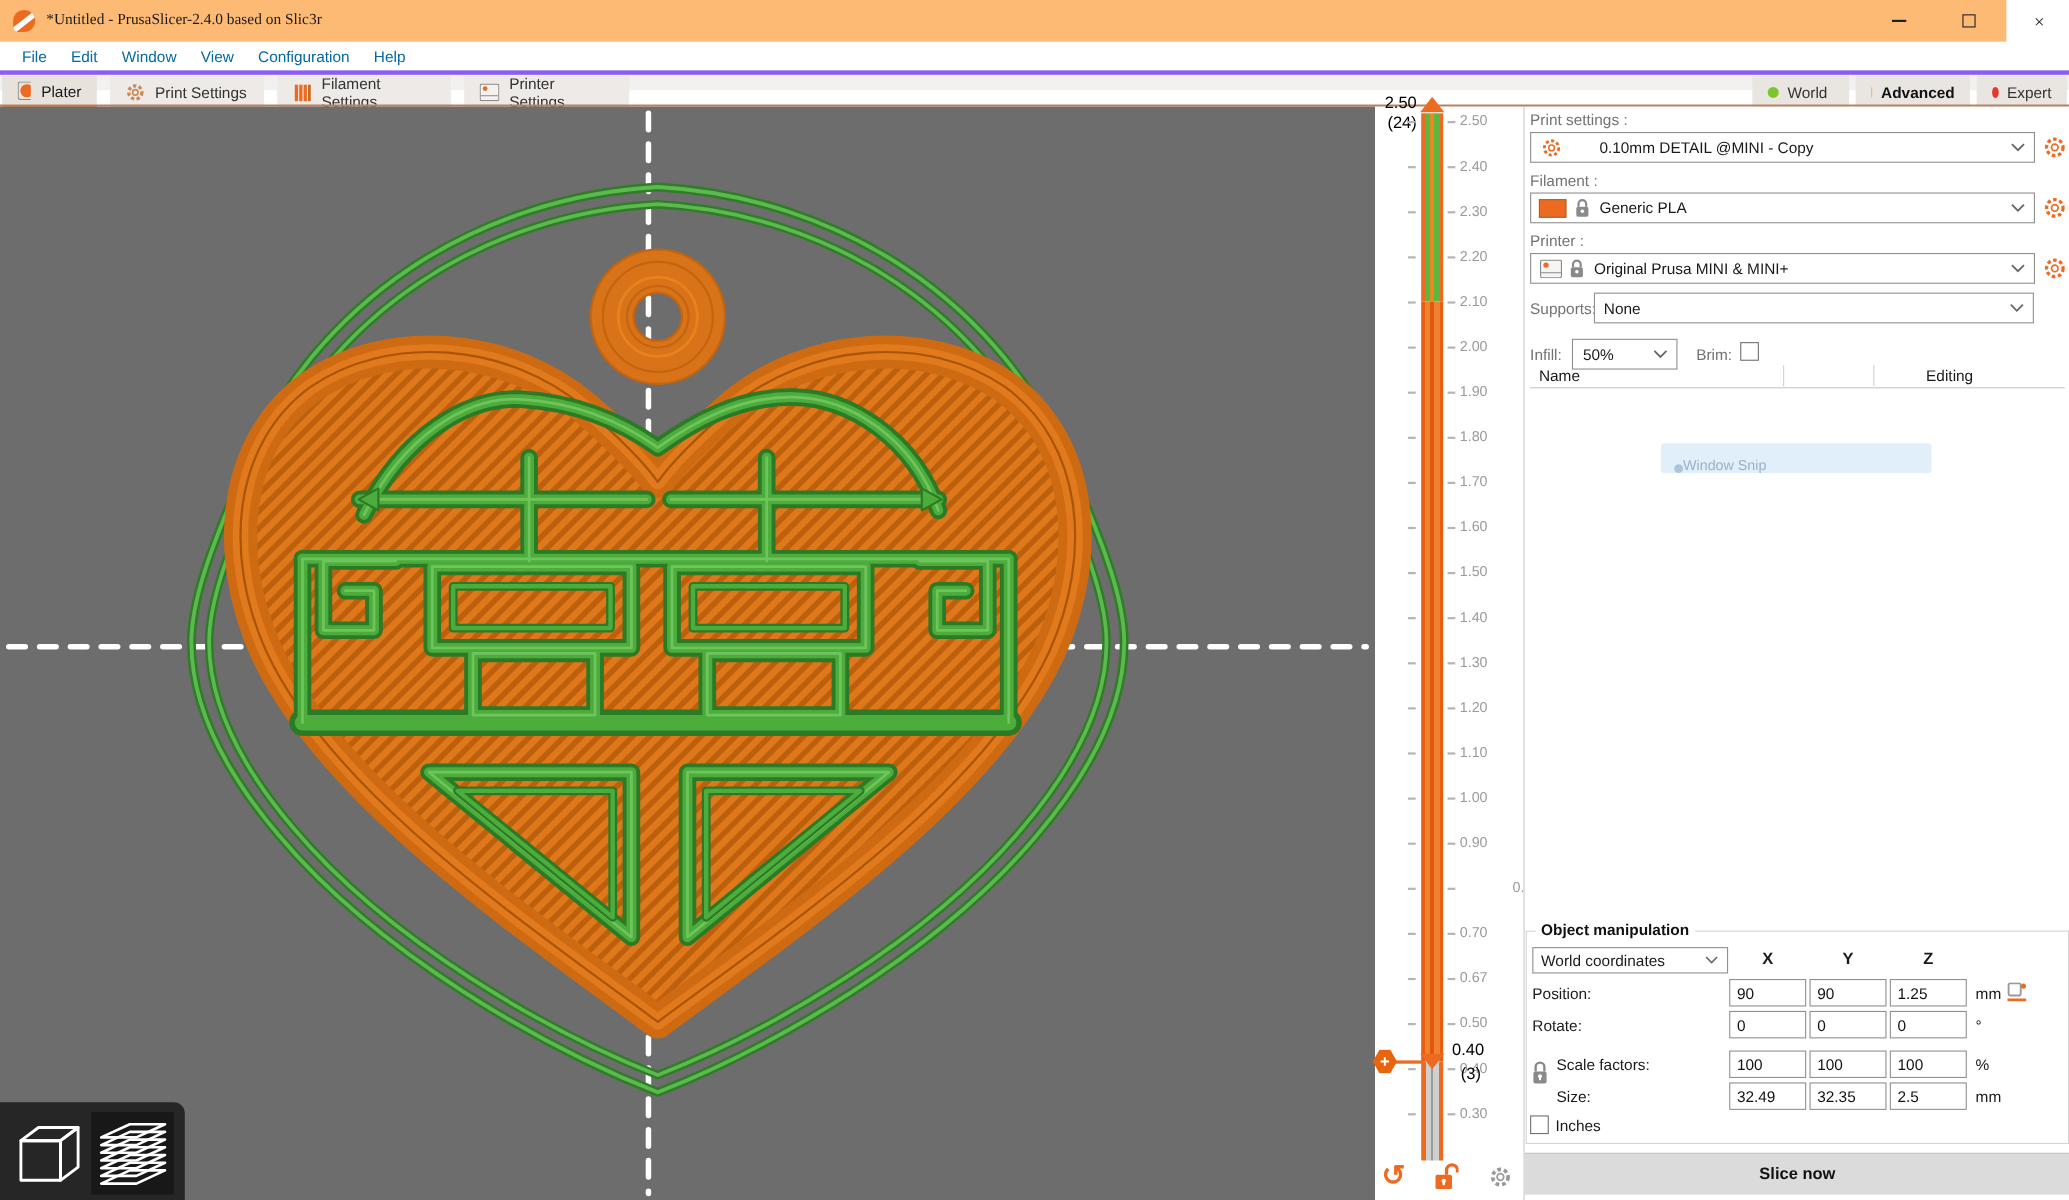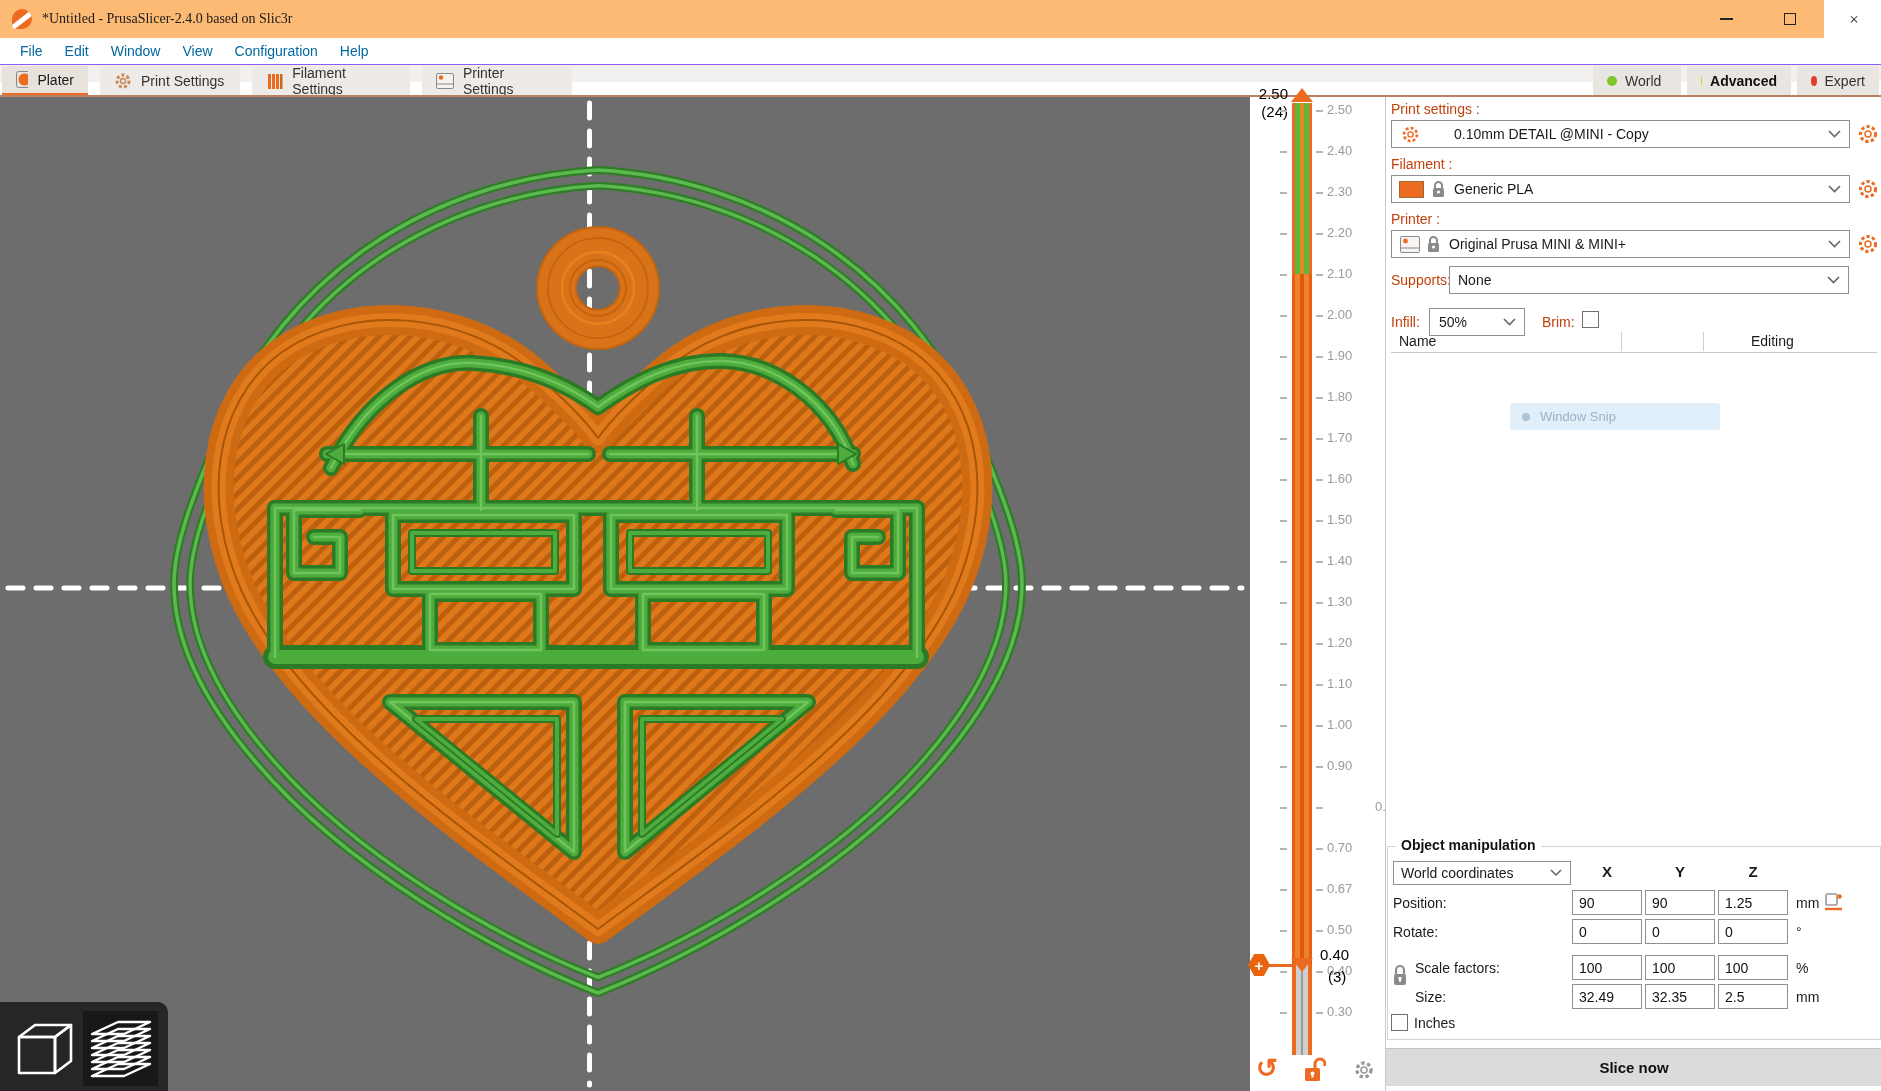--- a/index.html
+++ b/index.html
@@ -21,21 +21,21 @@
   .glyph-max { width:12px; height:12px; border:1.4px solid #222; }
   .glyph-close { font-size:17px; line-height:1; }
 
   
   .menubar { position:absolute; left:0; top:38px; width:1881px; height:26px; background:#fff;
              display:flex; align-items:center; padding-left:10px; gap:2px; }
   .menu-item { font-size:14px; color:#0369a1; padding:3px 10px; }
 
   
   .tabbar { position:absolute; left:0; top:64px; width:1881px; height:18px; background:#f2f1f0;
-            border-top:1px solid #8b5cf6; }
+            border-top:4px solid #8b5cf6; }
   .tab { position:absolute; top:1px; height:30px; background:#edeae7; display:flex; align-items:center;
          gap:9px; padding:0 14px; font-size:14px; color:#333; }
   .tab.active { background:#e7e2dc; border-bottom:3px solid #ED6B21; color:#1a1a1a; }
   .tab-plater { left:2px; width:86px; }
   .tab-print { left:100px; width:140px; }
   .tab-filament { left:252px; width:158px; }
   .tab-printer { left:422px; width:150px; }
   .mode-tile { position:absolute; top:1px; height:30px; background:#e9e5e0; display:flex;
                align-items:center; gap:8px; padding:0 14px; font-size:14px; color:#333; }
   .mode-simple { left:1593px; width:88px; } .mode-advanced { left:1687px; width:104px; font-weight:bold; color:#111; }
@@ -70,35 +70,35 @@
   .marker-line { position:absolute; height:3px; background:#ED6B21; }
   .hex-plus { width:22px; height:22px; background:#E8650D; color:#fff; font-weight:bold; font-size:15px;
               display:flex; align-items:center; justify-content:center;
               clip-path:polygon(28% 0,72% 0,100% 50%,72% 100%,28% 100%,0 50%); }
   .slider-botlabel { font-size:15px; color:#000; }
 
   
   .panel { position:absolute; left:1385px; top:97px; width:496px; height:994px; background:#fff;
            border-left:1px solid #c9c9c9; font-size:14px; color:#1a1a1a; }
   .p-abs { position:absolute; }
-  .p-label { font-size:14px; color:#c2410c; }
+  .p-label { font-size:14px; color:#737373; }
   .combo { position:absolute; height:28px; border:1px solid #8f8f8f; background:#fff; display:flex;
            align-items:center; }
   .combo .txt { font-size:14px; color:#1a1a1a; white-space:nowrap; }
   .chev { margin-left:auto; margin-right:8px; }
   .swatch { width:25px; height:17px; background:#ED6B21; border:1px solid #9a6a3a; margin-left:7px; }
   .gearbtn { position:absolute; width:22px; height:22px; }
 
   .obj-table-header { position:absolute; left:5px; top:233px; width:486px; height:23px;
                       border-bottom:1px solid #c8c8c8; }
   .col-sep { position:absolute; top:2px; width:1px; height:19px; background:#d0d0d0; }
   .obj-row { position:absolute; left:5px; top:257px; width:486px; height:30px; background:#d8d8d8;
              display:flex; align-items:center; }
-  .ghost { position:absolute; left:124px; top:306px; width:210px; height:27px; border-radius:3px;
-           background:rgba(199,226,245,0.55); display:flex; align-items:center; gap:10px; padding-left:12px; }
+  .ghost { position:absolute; left:124px; top:306px; width:246px; height:27px; border-radius:3px;
+           background:rgba(199,226,245,0.55); display:flex; align-items:flex-end; padding-left:12px; }
   .ghost .gdot { width:8px; height:8px; border-radius:50%; background:rgba(130,160,190,0.55); }
   .ghost .gtxt { font-size:13px; color:rgba(135,162,188,0.8); }
 
   .fieldset-line { position:absolute; left:1px; top:749px; width:494px; height:194px;
                    border:1px solid #d4d4d4; border-bottom:1px solid #d4d4d4; }
   .fieldset-title { position:absolute; left:10px; top:740px; background:#fff; padding:0 5px;
                     font-weight:bold; font-size:14px; color:#111; }
   .mini-select { position:absolute; left:7px; top:764px; width:178px; height:24px; border:1px solid #8f8f8f;
                  display:flex; align-items:center; padding-left:7px; font-size:14px; }
   .axis-head { position:absolute; top:766px; width:70px; text-align:center; font-weight:bold; font-size:15px; }

